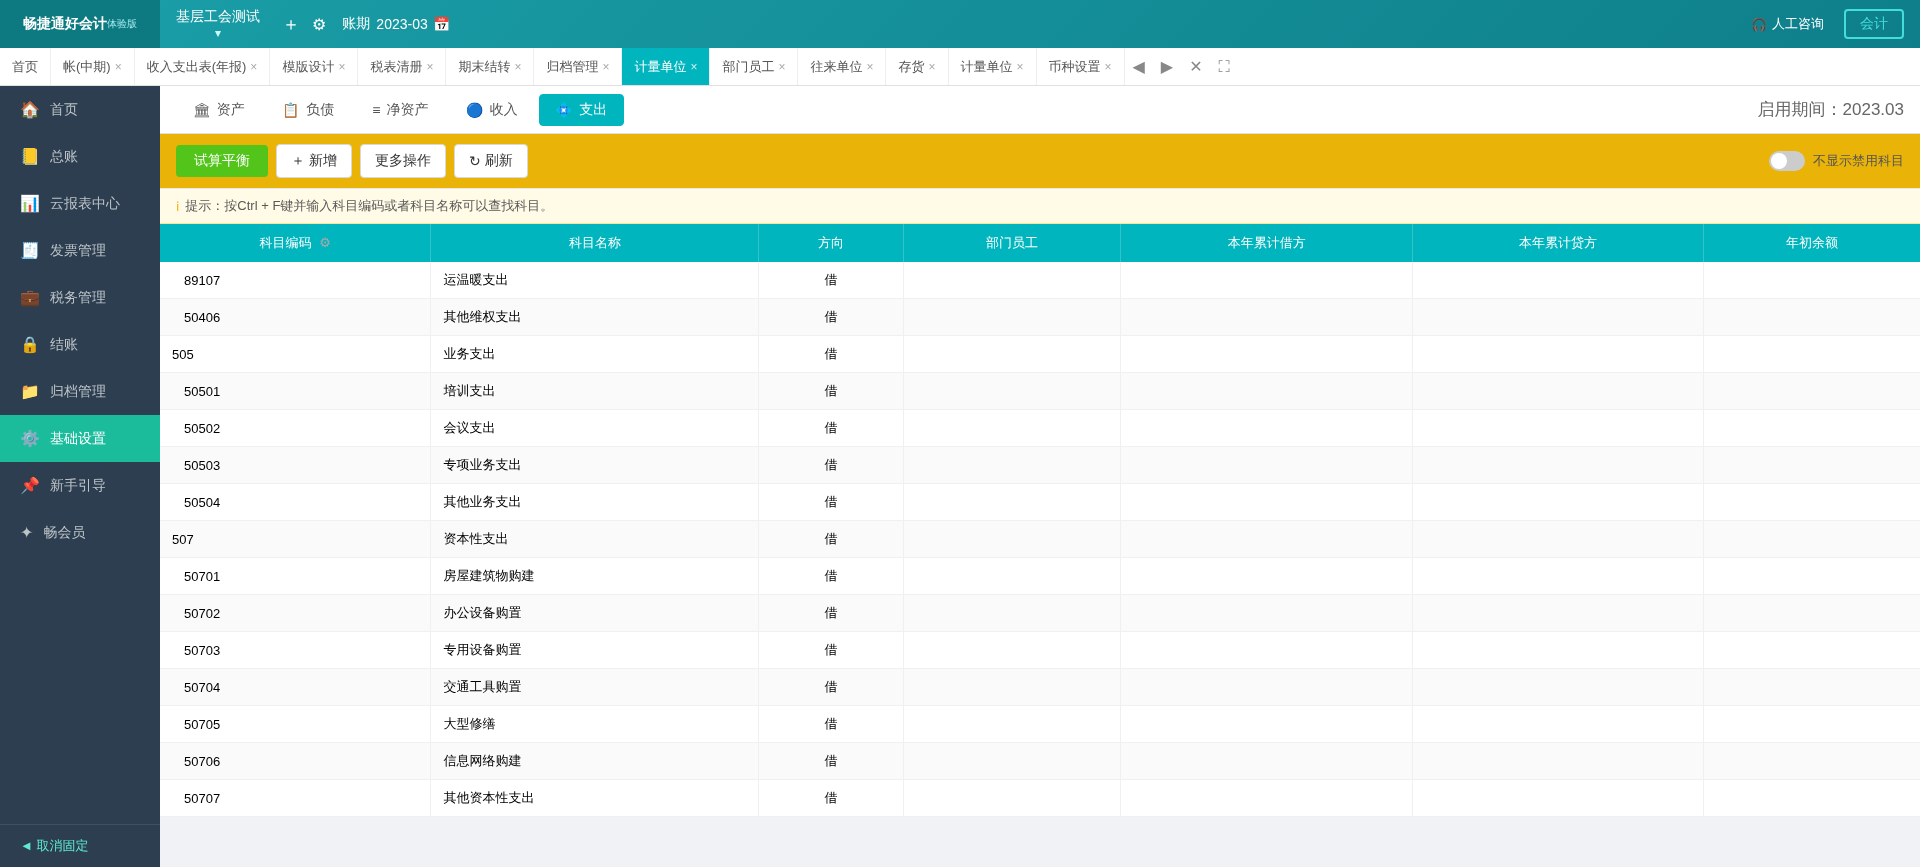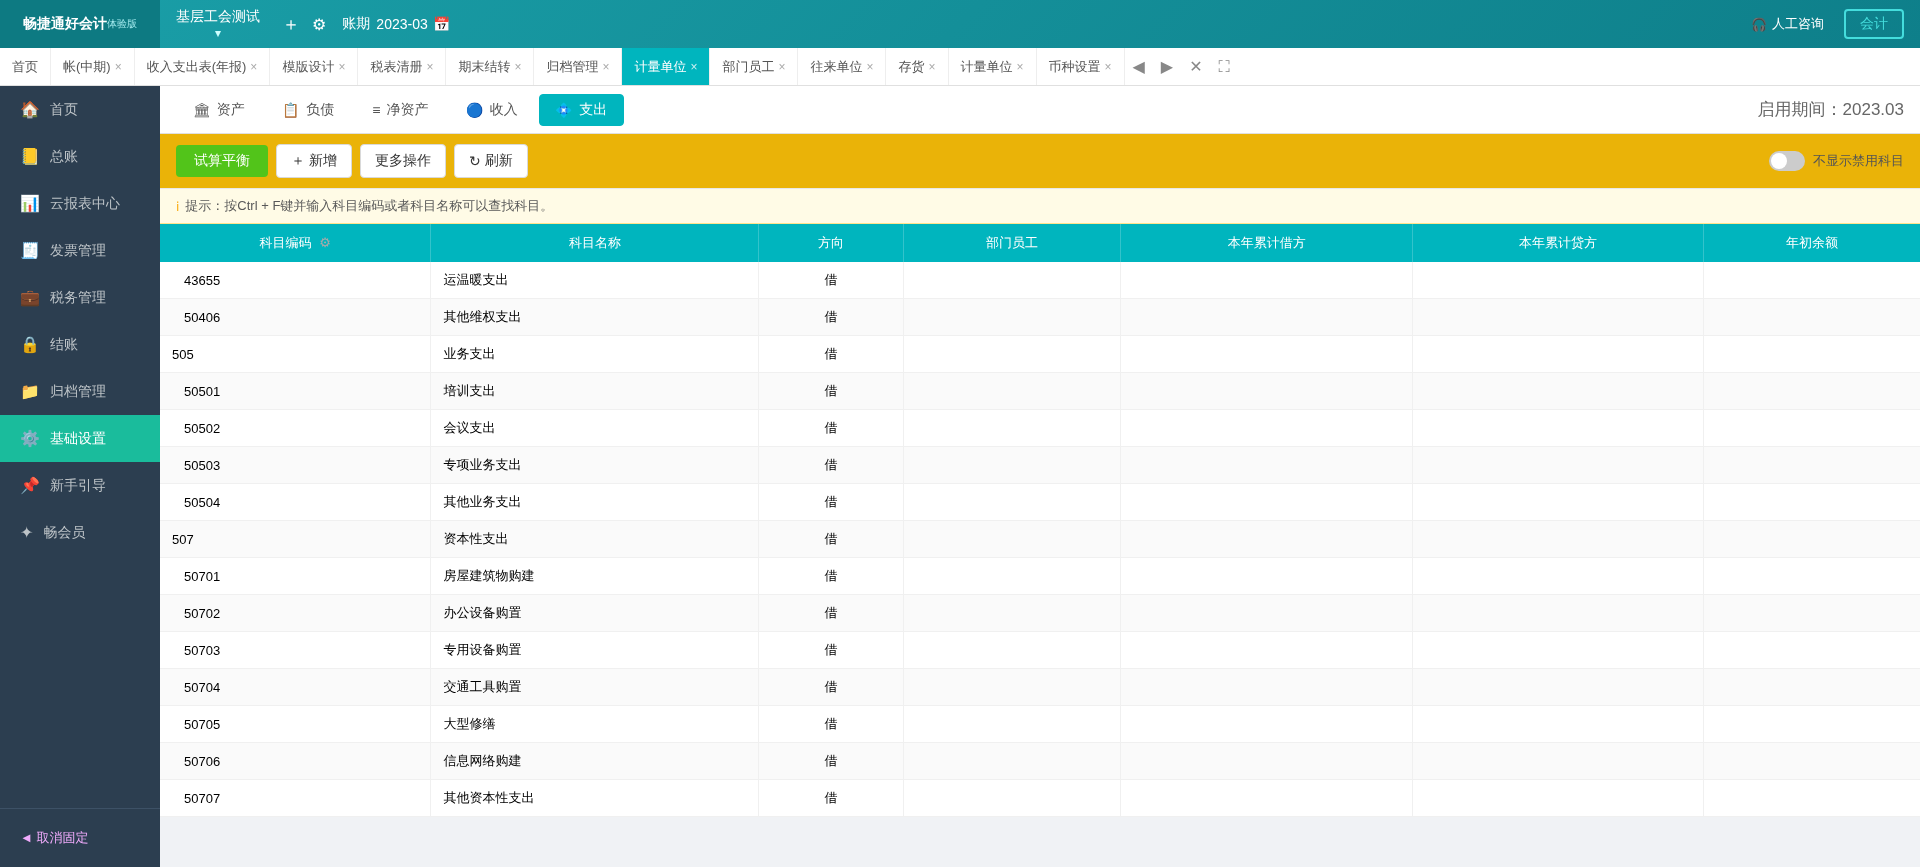--- a/index.html
+++ b/index.html
@@ -94,22 +94,22 @@
       padding: 14px 20px;
       color: #bdc3c7;
       font-size: 14px;
       cursor: pointer;
       gap: 10px;
     }
     .sidebar-item.active { background: #1abc9c; color: #fff; }
     .sidebar-item .icon { font-size: 16px; }
     .sidebar-bottom {
       margin-top: auto;
-      padding: 20px 20px;
-      color: #f0abfc;
+      padding: 12px 20px;
+      color: #5eead4;
       font-size: 13px;
       cursor: pointer;
       display: flex;
       align-items: center;
       gap: 6px;
       border-top: 1px solid #3d5166;
     }
 
     
     .content-area {
@@ -439,21 +439,21 @@
             <th>科目名称</th>
             <th>方向</th>
             <th>部门员工</th>
             <th>本年累计借方</th>
             <th>本年累计贷方</th>
             <th>年初余额</th>
           </tr>
         </thead>
         <tbody id="table-body">
         <tr>
-      <td>    43655</td>
+      <td>    89107</td>
       <td>运温暖支出</td>
       <td>借</td>
       <td></td>
       <td></td>
       <td></td>
       <td></td>
     </tr>
             <tr>
       <td>    50406</td>
       <td>其他维权支出</td>

